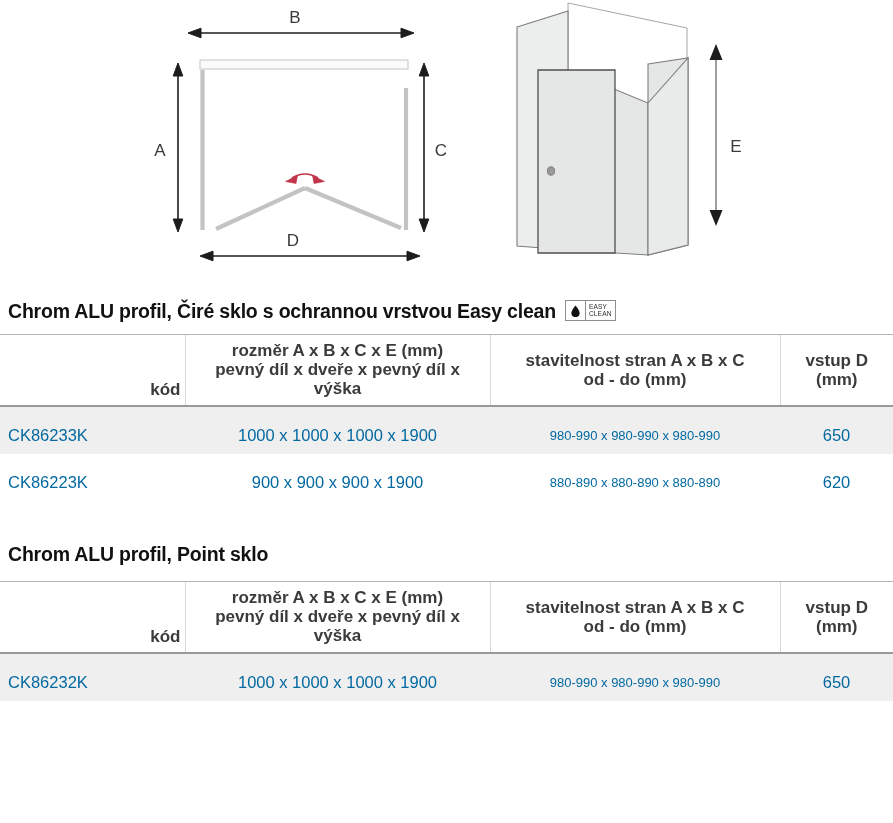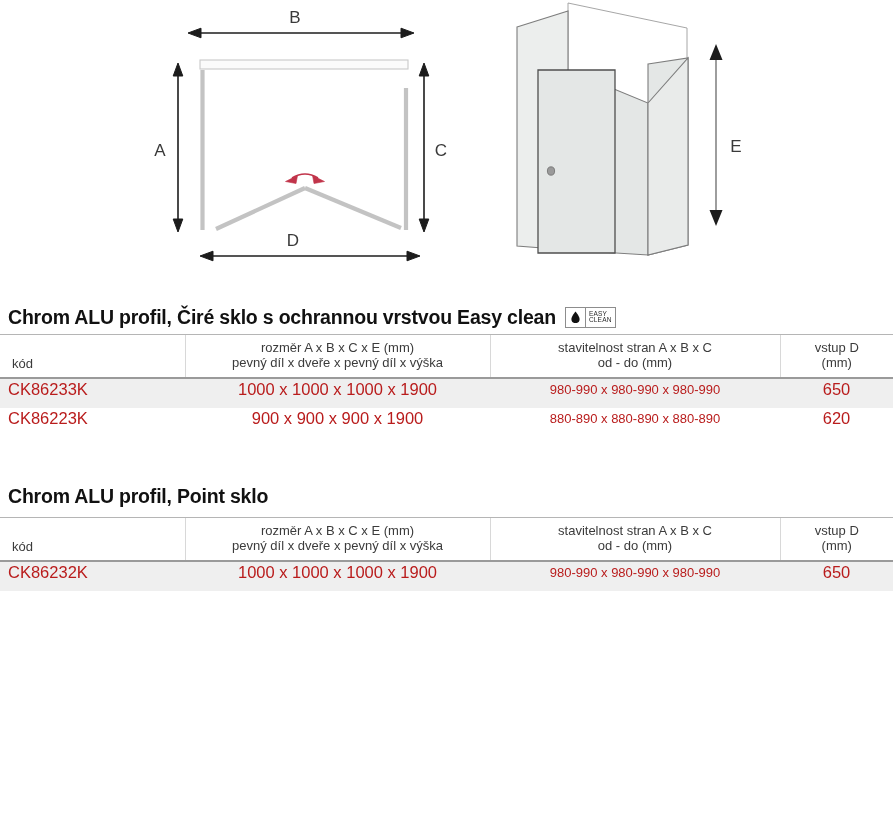--- a/index.html
+++ b/index.html
@@ -28,21 +28,20 @@
     left: 0;
   }
 
   
   .section {
     width: 893px;
     box-sizing: border-box;
   }
   .section-title-row {
     display: flex;
-    align-items: center;
     padding: 0 12px 0 8px;
     height: 34px;
   }
   .section-title {
     font-size: 19.5px;
     font-weight: bold;
     letter-spacing: -0.2px;
     color: #111111;
     white-space: nowrap;
   }
@@ -81,49 +80,49 @@
     border-collapse: collapse;
     width: 893px;
     table-layout: fixed;
   }
   table.spec col.c-code  { width: 185px; }
   table.spec col.c-dim   { width: 305px; }
   table.spec col.c-adj   { width: 290px; }
   table.spec col.c-entry { width: 113px; }
 
   table.spec thead th {
-    font-weight: normal;
-    font-size: 13px;
+    font-weight: bold;
+    font-size: 17px;
     color: #3b3b3b;
     border-top: 1px solid #b5b5b5;
     border-bottom: 2px solid #9a9a9a;
     padding: 6px 4px 7px 4px;
     vertical-align: middle;
     line-height: 1.12;
     background: #ffffff;
   }
   table.spec thead th.th-code {
-    text-align: left;
+    text-align: right;
     padding-left: 12px;
     vertical-align: bottom;
     padding-bottom: 6px;
   }
   table.spec thead th.th-dim,
   table.spec thead th.th-adj,
   table.spec thead th.th-entry {
     text-align: center;
     border-left: 1px solid #d8d8d8;
   }
   table.spec thead th .hdr-l1 { display: block; }
   table.spec thead th .hdr-l2 { display: block; }
 
   table.spec tbody td {
     font-size: 16.5px;
-    color: #b91c1c;
-    padding: 1px 4px 9px 4px;
+    color: #0369a1;
+    padding: 19px 4px 9px 4px;
     vertical-align: middle;
     white-space: nowrap;
   }
   table.spec tbody td.td-code {
     text-align: left;
     padding-left: 8px;
     font-size: 16.5px;
   }
   table.spec tbody td.td-dim,
   table.spec tbody td.td-entry {

